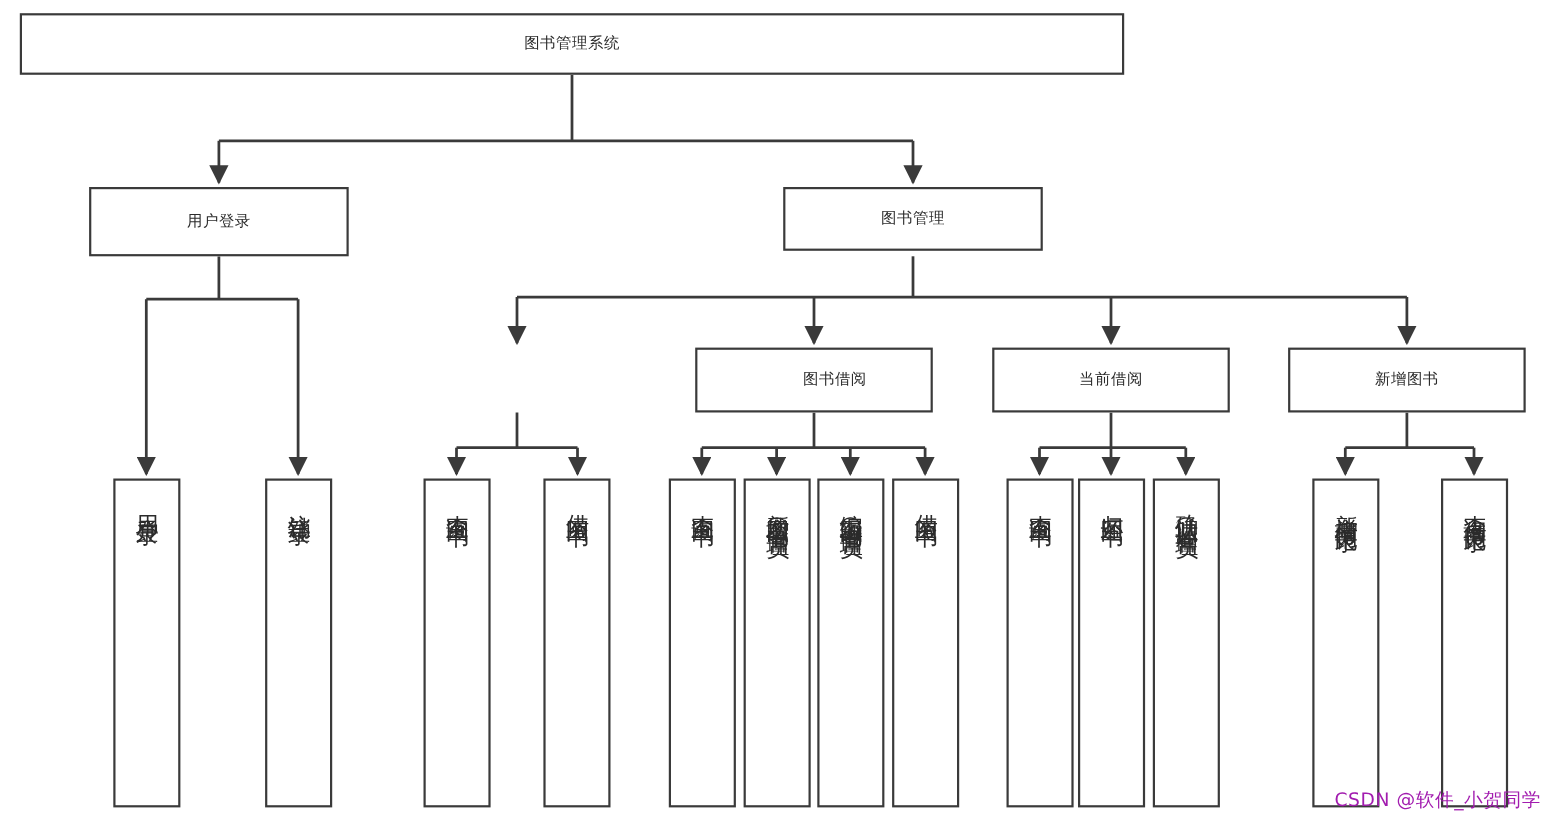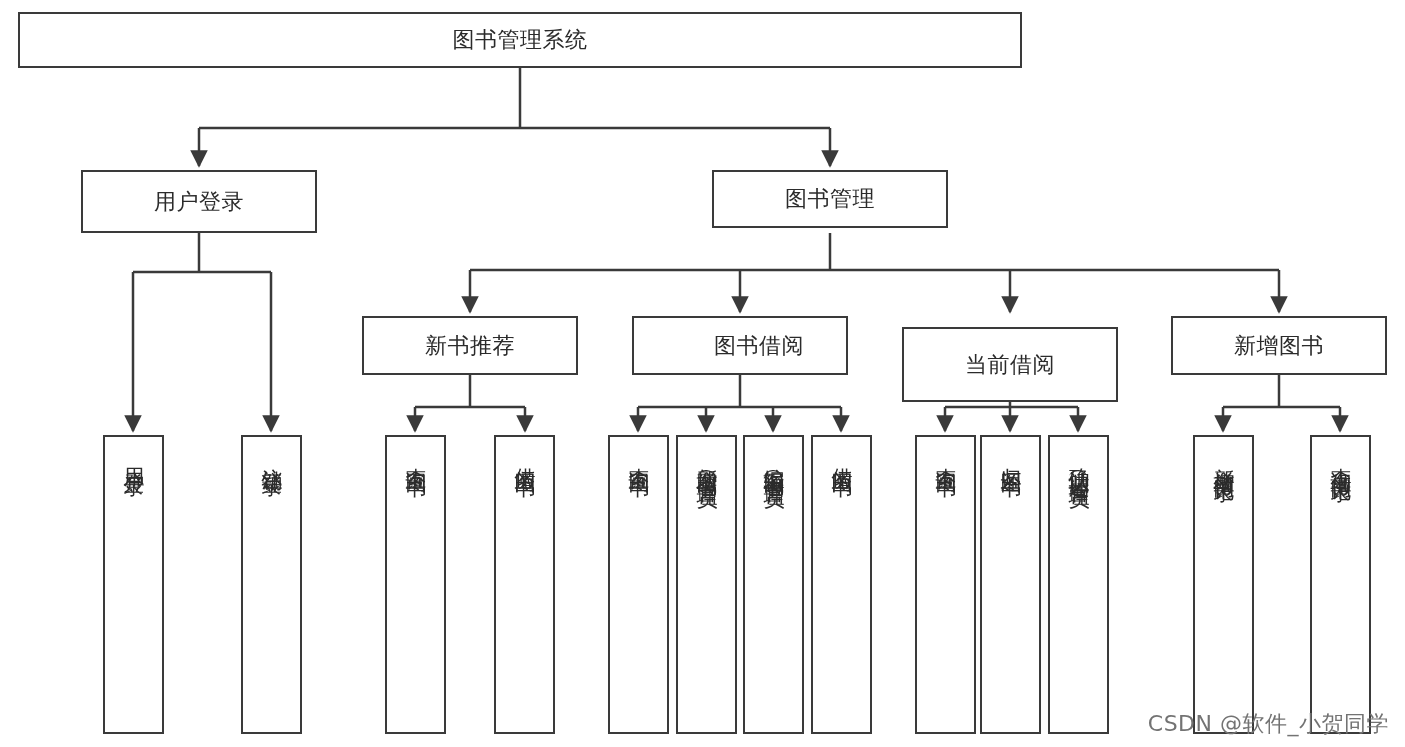--- a/index.html
+++ b/index.html
@@ -30,21 +30,21 @@
     position: absolute;
     box-sizing: border-box;
     border: 2.5px solid #3a3a3a;
     background: #ffffff;
     display: flex;
     align-items: center;
     justify-content: center;
     color: #2b2b2b;
   }
   .node-label {
-    font-size: 22px;
+    font-size: 14px;
     line-height: 1.15;
     letter-spacing: 0.5px;
     white-space: nowrap;
     color: #2b2b2b;
   }
   .node-box.leaf {
     align-items: flex-start;
     justify-content: center;
     padding-top: 14px;
   }
@@ -52,24 +52,24 @@
     writing-mode: vertical-rl;
     text-orientation: upright;
     white-space: normal;
     letter-spacing: 3px;
     font-size: 21px;
     line-height: 1.0;
     max-height: 270px;
   }
   #watermark {
     position: absolute;
-    right: 16px;
+    right: 4px;
     bottom: 8px;
-    font-size: 22px;
-    color: #737373;
+    font-size: 17px;
+    color: #a21caf;
     white-space: nowrap;
     letter-spacing: 0.5px;
     pointer-events: none;
   }
 </style>
 </head>
 <body>
 
 <div id="diagram-root">
 
@@ -127,27 +127,24 @@
     <span class="node-label">图书管理系统</span>
   </div>
 
   <div class="node-box" style="left:81px; top:170px; width:236px; height:63px;">
     <span class="node-label">用户登录</span>
   </div>
   <div class="node-box" style="left:712px; top:170px; width:236px; height:58px;">
     <span class="node-label">图书管理</span>
   </div>
 
-  <div class="node-box" style="left:362px; top:316px; width:216px; height:59px;">
-    <span class="node-label">新书推荐</span>
-  </div>
   <div class="node-box" style="left:632px; top:316px; width:216px; height:59px;padding-left:38px;">
     <span class="node-label">图书借阅</span>
   </div>
-  <div class="node-box" style="left:902px; top:316px; width:216px; height:75px;margin-top:11px;">
+  <div class="node-box" style="left:902px; top:316px; width:216px; height:59px;">
     <span class="node-label">当前借阅</span>
   </div>
   <div class="node-box" style="left:1171px; top:316px; width:216px; height:59px;">
     <span class="node-label">新增图书</span>
   </div>
 
   <div class="node-box leaf" style="left:103px; top:435px; width:61px; height:299px;">
     <span class="node-label">用户登录</span>
   </div>
   <div class="node-box leaf" style="left:241px; top:435px; width:61px; height:299px;">

